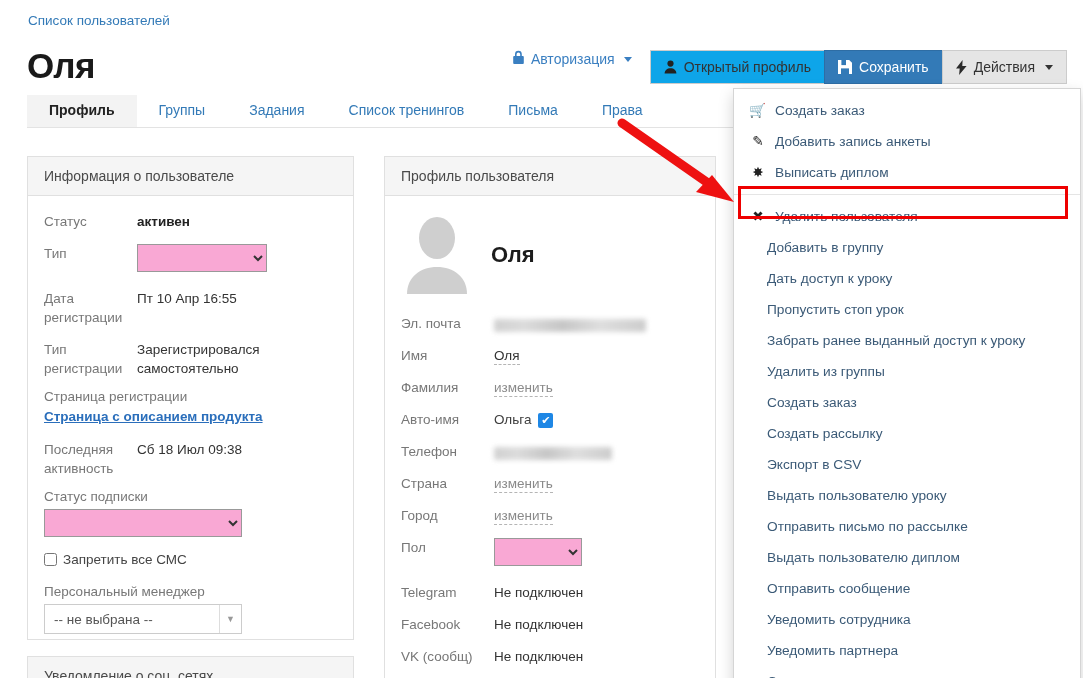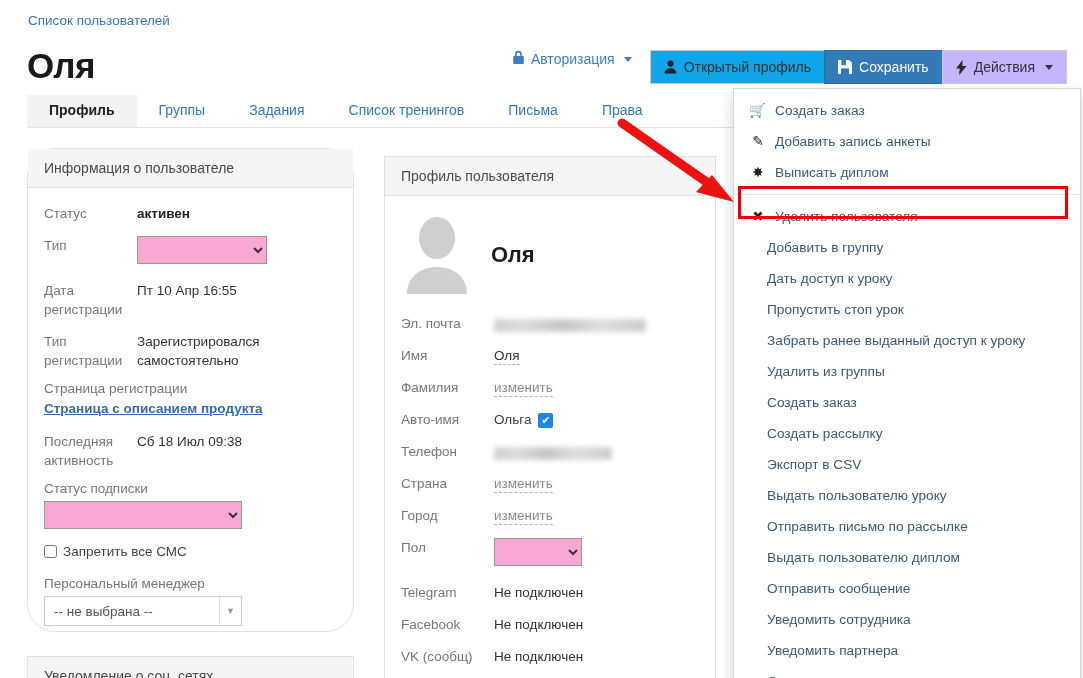--- a/index.html
+++ b/index.html
@@ -46,21 +46,21 @@
   }
   .btn {
     display: flex; align-items: center; gap: 7px;
     height: 34px; padding: 0 13px;
     font-size: 14px; white-space: nowrap; cursor: pointer;
     border: 1px solid #cccccc; background: #0ea5e9; color: #333333;
     border-radius: 0;
   }
   .btn + .btn { margin-left: -1px; }
   .btn-primary { background: #337ab7; border-color: #2e6da4; color: #ffffff; }
-  .btn-default-grey { background: #c4b5fd; border-color: #cccccc; color: #333; }
+  .btn-default-grey { background: #e5e5e5; border-color: #cccccc; color: #333; }
   .btn svg { display:block; }
 
   
   .tabs {
     position: absolute; left: 27px; top: 96px;
     display: flex; align-items: flex-end;
     width: 1040px; height: 32px;
     border-bottom: 1px solid #e3e3e3;
   }
   .tab {
@@ -77,21 +77,21 @@
   .panel {
     position: absolute;
     border: 1px solid #e0e0e0; background: #ffffff;
   }
   .panel-head {
     background: #f5f5f5; border-bottom: 1px solid #e0e0e0;
     padding: 11px 16px; font-size: 14px; color: #4a4a4a;
   }
   .panel-body { padding: 14px 16px 16px; }
 
-  #panel-info  { left: 27px;  top: 148px; width: 327px; height: 484px; border-radius: 28px; }
+  #panel-info  { left: 27px;  top: 156px; width: 327px; height: 484px; }
   #panel-prof  { left: 384px; top: 156px; width: 332px; height: 600px; }
   #panel-extra { left: 27px;  top: 656px; width: 327px; height: 90px; }
   #panel-extra .panel-head { padding: 11px 16px; }
 
   
   .row { display: flex; align-items: flex-start; margin-bottom: 11px; }
   .row .lbl {
     width: 93px; flex: 0 0 93px;
     color: #777777; font-size: 13.5px; line-height: 19px; padding-top: 2px;
   }

